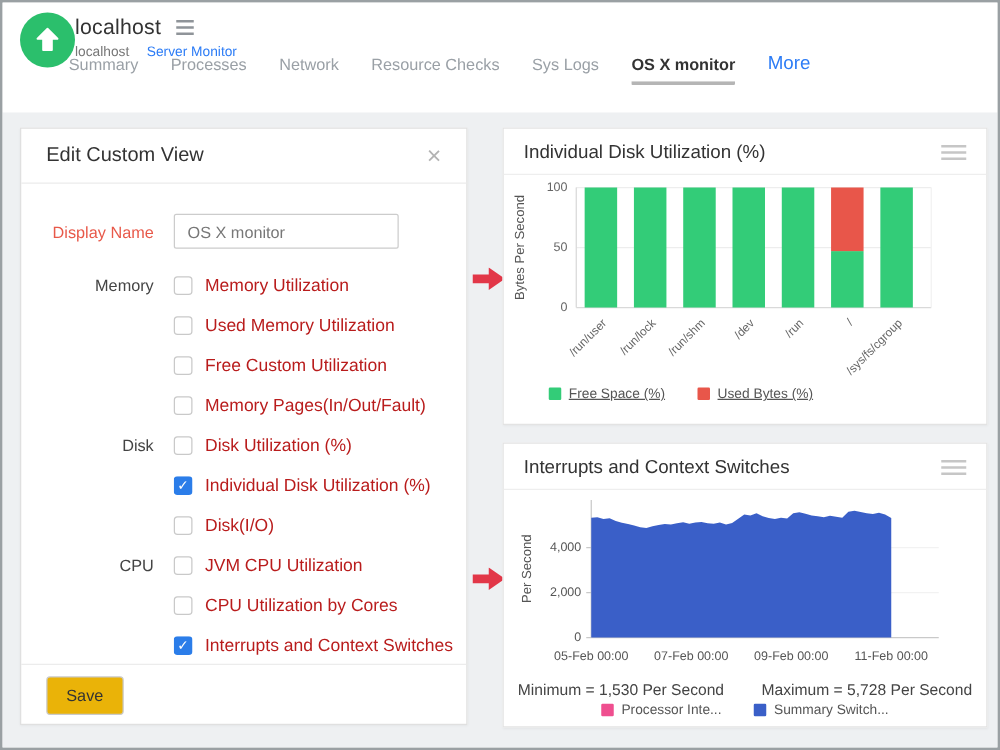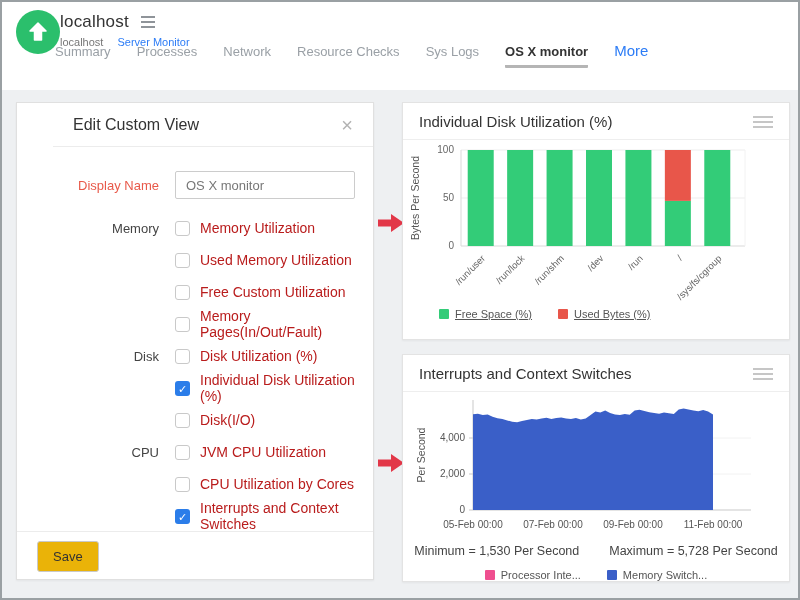--- a/index.html
+++ b/index.html
@@ -20,21 +20,21 @@
   .tabs { position: absolute; left: 53px; top: 40px; display: flex; align-items: flex-end; gap: 26px; }
   .tab { font-size: 13px; color: #9aa0a6; padding-bottom: 9px; cursor: pointer; white-space: nowrap; }
   .tab.active { color: #333; font-weight: bold; padding-bottom: 6px; border-bottom: 3px solid #b5b5b5; border-radius: 1px; }
   .tab.link { color: #2c7cf6; font-size: 15px; }
 
   
   .content { position: absolute; top: 88px; left: 0; right: 0; bottom: 0; background: #eef0f2; }
 
   
   .panel { position: absolute; left: 14px; top: 12px; width: 358px; height: 478px; background: #fff;
-           border: 1px solid #e0e0e0; box-shadow: 0 1px 2px rgba(0,0,0,.05); padding-left: 36px; }
+           border: 1px solid #e0e0e0; box-shadow: 0 1px 2px rgba(0,0,0,.05); }
   .panel-head { height: 44px; border-bottom: 1px solid #ececec; display: flex; align-items: center;
                 justify-content: space-between; padding: 0 20px; }
   .panel-head h2 { font-size: 16px; font-weight: 500; color: #333; }
   .close { font-size: 20px; color: #b3b3b3; cursor: pointer; line-height: 1; }
   .field-row { margin-top: 24px; display: flex; align-items: center; }
   .dn-label { width: 106px; text-align: right; color: #e8594a; font-size: 13px; flex-shrink: 0; }
   .dn-input { margin-left: 16px; width: 180px; height: 28px; border: 1px solid #ccc; border-radius: 2px;
               color: #777; font-size: 13px; padding: 0 10px; outline: none; }
   .check-list { margin-top: 13px; }
   .check-row { display: flex; align-items: center; height: 32px; cursor: pointer; }
@@ -57,21 +57,21 @@
   .card { background: #fff; border: 1px solid #e3e3e3; box-shadow: 0 1px 2px rgba(0,0,0,.05); }
   .card1 { height: 238px; margin-bottom: 14px; }
   .card2 { height: 228px; }
   .card-head { display: flex; justify-content: space-between; align-items: center;
                padding: 10px 16px 9px; border-bottom: 1px solid #eee; }
   .card-head h3 { font-size: 15px; font-weight: 500; color: #333; }
   .menu-icon { display: inline-flex; flex-direction: column; gap: 3px; cursor: pointer; padding: 2px 0; }
   .menu-icon i { display: block; width: 20px; height: 2px; background: #c6c6c6; }
   .legend { display: flex; gap: 26px; font-size: 11px; color: #555; align-items: center; }
   .legend-bar { padding-left: 36px; margin-top: 2px; text-decoration: underline; }
-  .legend-area { justify-content: center; margin-top: 11px; }
+  .legend-area { justify-content: center; margin-top: 3px; }
   .legend-item { display: flex; align-items: center; gap: 6px; }
   .swatch { width: 10px; height: 10px; border-radius: 1px; display: inline-block; }
   .minmax { display: flex; justify-content: center; gap: 30px; font-size: 12.5px; color: #444; margin-top: 2px; }
   svg text { font-family: "Liberation Sans", sans-serif; }
 </style>
 </head>
 <body>
 
 <div class="frame">
 
@@ -261,20 +261,20 @@
           <span>Minimum = 1,530 Per Second</span>
           <span>Maximum = 5,728 Per Second</span>
         </div>
         <div class="legend legend-area" id="areaLegend">
             <span class="legend-item">
               <span class="swatch" style="background: rgb(239, 79, 143);"></span>
               <span>Processor Inte...</span>
             </span>
             <span class="legend-item">
               <span class="swatch" style="background: rgb(58, 95, 200);"></span>
-              <span>Memory Switch...</span>
+              <span>Summary Switch...</span>
             </span>
           </div>
       </article>
 
     </section>
   </main>
 </div>
 
 </body></html>

